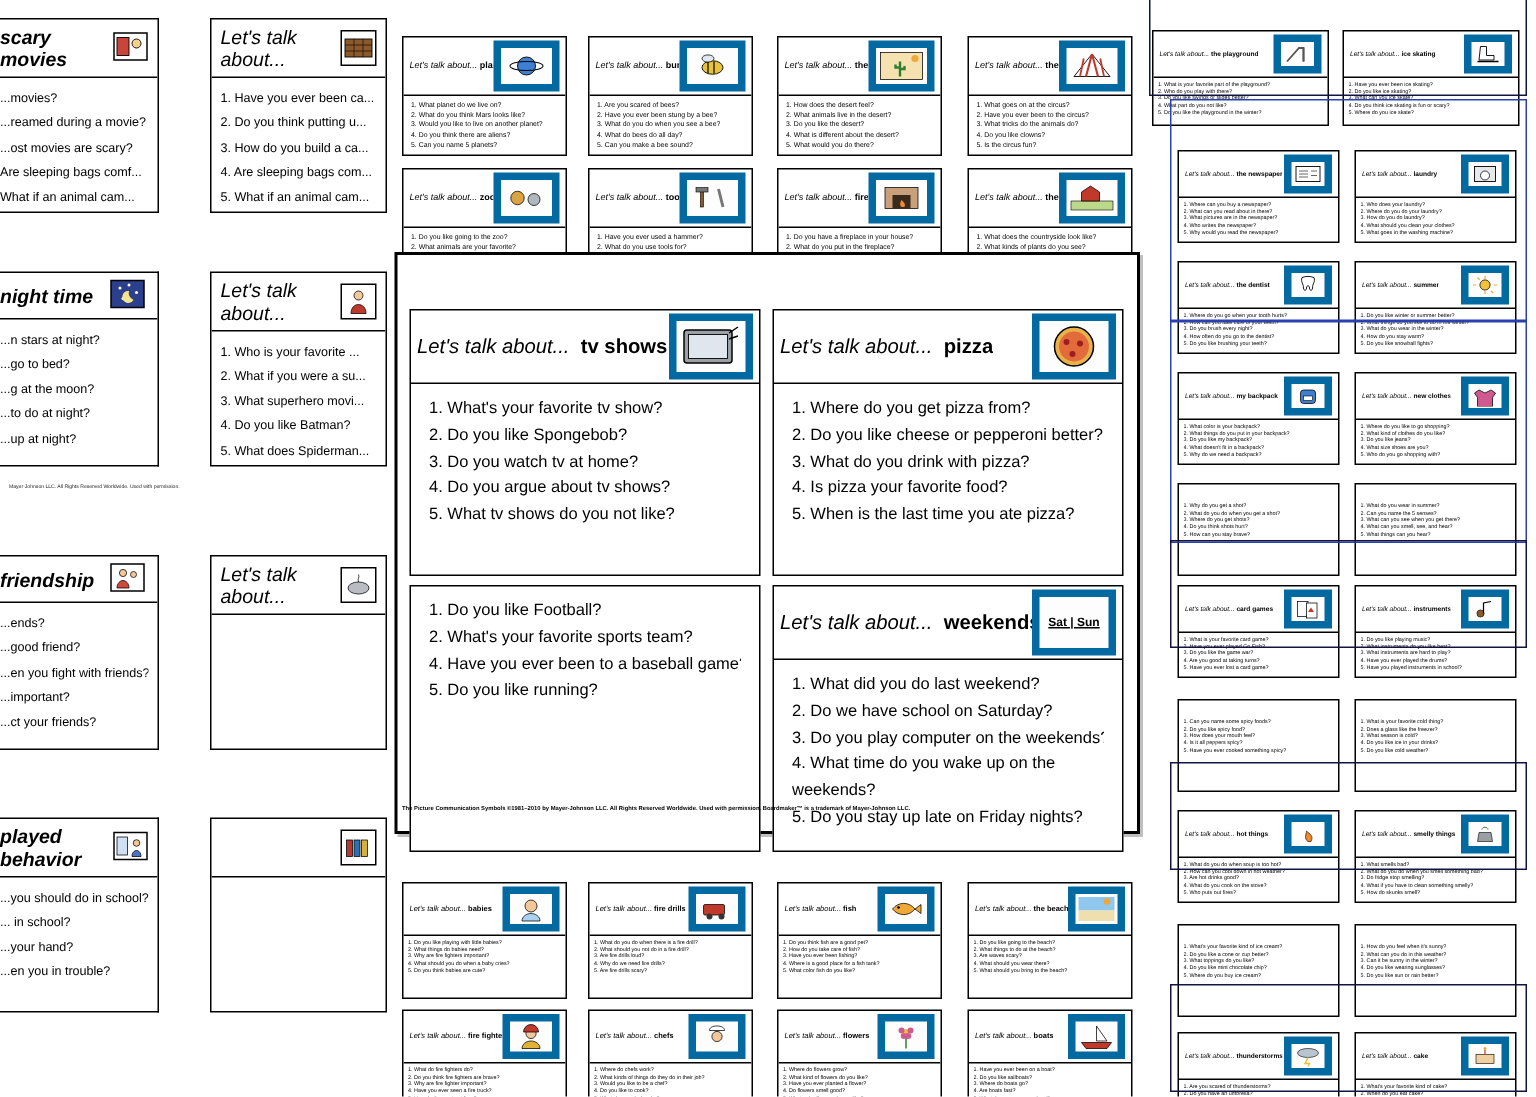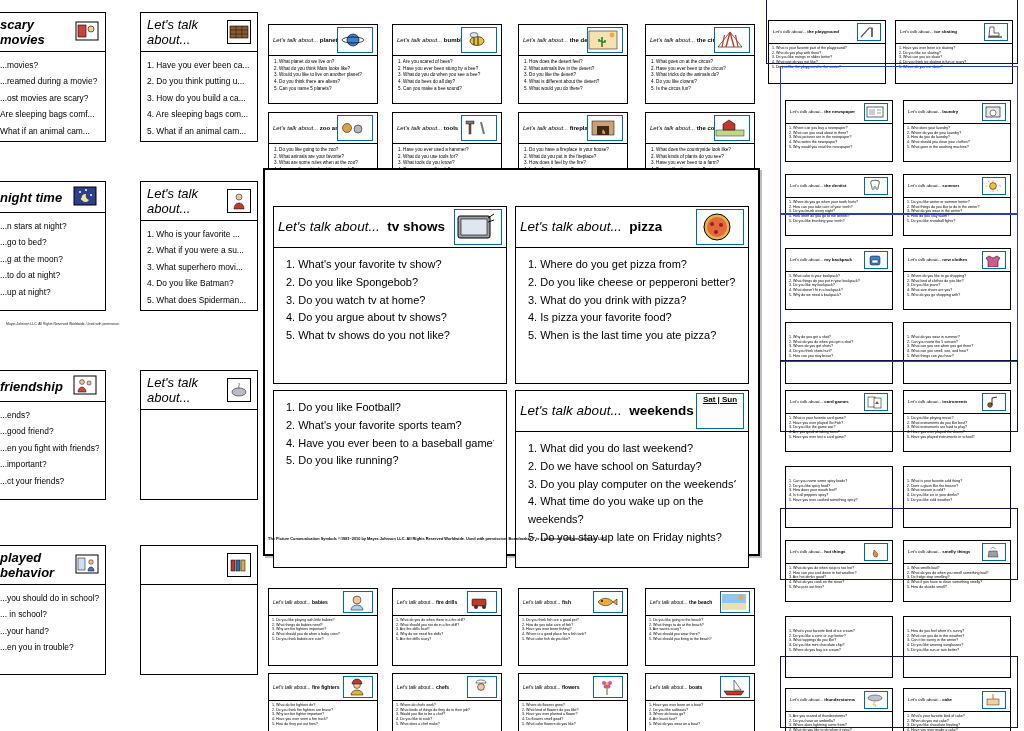--- a/index.html
+++ b/index.html
@@ -8,22 +8,22 @@
 
   .stage{position:absolute;left:0;top:0;width:1024px;height:563px;}
 
   
   .card{position:absolute;background:#fff;border:1px solid #000;box-sizing:border-box;
         display:flex;flex-direction:column;overflow:hidden;margin-top:28px;}
   .card .hdr{display:flex;align-items:center;justify-content:space-between;
              padding:2px 4px;border-bottom:1px solid #000;flex:0 0 auto;}
   .card .ttl{font-style:italic;white-space:nowrap;overflow:hidden;}
   .card .ttl b{font-style:normal;font-weight:bold;}
-  .card .pic{border:1px solid #0369a1;background:#fdfdfd;display:flex;
-             align-items:center;justify-content:flex-start;overflow:hidden;flex:0 0 auto;}
+  .card .pic{border:5px solid #0369a1;background:#fdfdfd;display:flex;
+             align-items:center;justify-content:center;overflow:hidden;flex:0 0 auto;}
   .card .qs{padding:3px 5px;flex:1 1 auto;overflow:hidden;}
   .card .qs div{white-space:nowrap;overflow:hidden;text-overflow:clip;}
 
   
   .tiny{font-size:3.6px;line-height:1.32;}
   .tiny .ttl{font-size:5px;}
   .tiny .pic{width:28px;height:20px;}
   .tiny .qs{padding:2px 3px;}
 
   .small{font-size:4.6px;line-height:1.45;}

